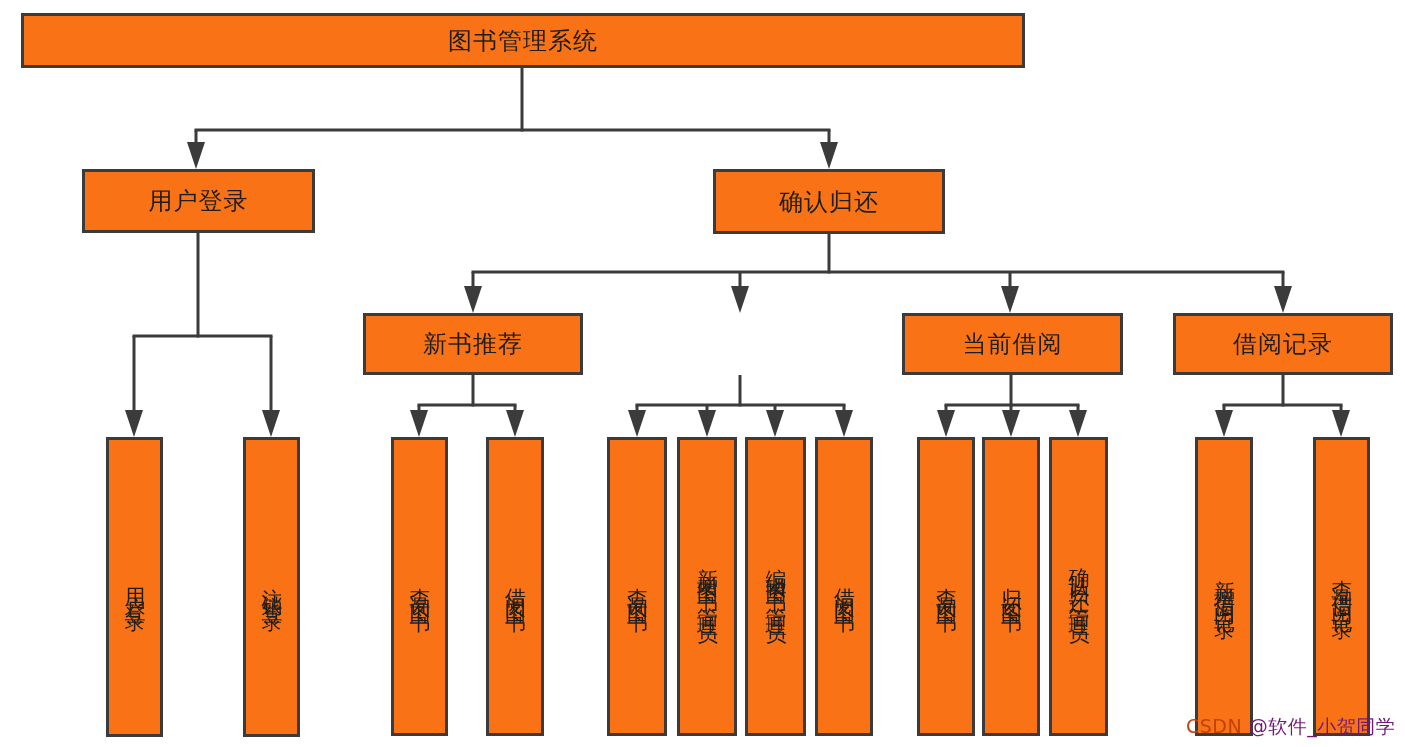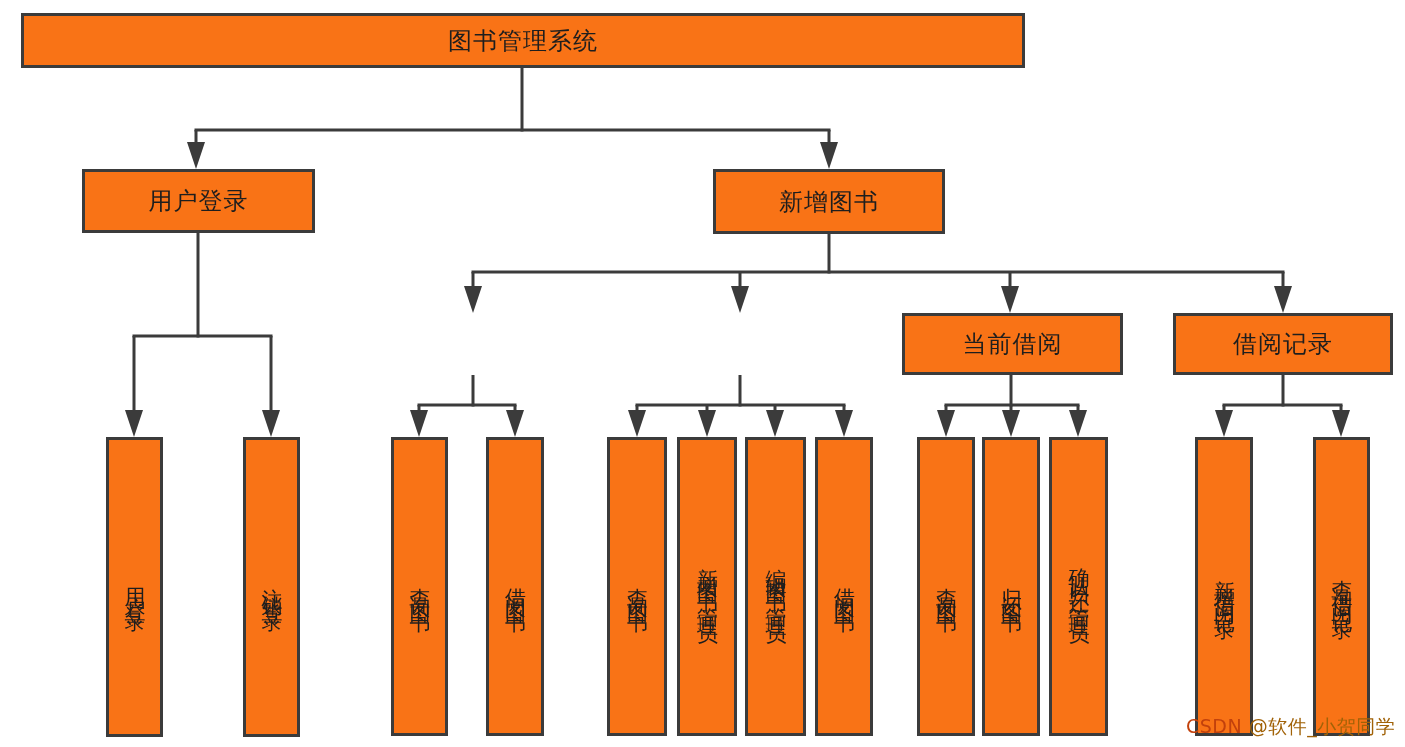--- a/index.html
+++ b/index.html
@@ -32,21 +32,21 @@
     white-space: nowrap;
   }
   .watermark {
     position: absolute;
     font-family: "DejaVu Sans", sans-serif;
     font-size: 19px;
     white-space: nowrap;
     letter-spacing: 0.5px;
   }
   .watermark .brand { color: #c2410c; }
-  .watermark .user { color: #a16207; }
+  .watermark .user { color: #701a75; }
 </style>
 </head>
 <body>
 
 <div class="stage">
 
   <svg class="wires" width="1405" height="747" viewBox="0 0 1405 747">
     <g stroke="#3b3b3b" stroke-width="3" fill="none">
 
       <line x1="522" y1="68" x2="522" y2="131.5"></line>
@@ -113,23 +113,26 @@
   </svg>
 
   <div class="node h-node" style="left:21px;top:13px;width:1004px;height:55px">
     <span>图书管理系统</span>
   </div>
 
   <div class="node h-node" style="left:82px;top:169px;width:233px;height:64px">
     <span>用户登录</span>
   </div>
   <div class="node h-node" style="left:713px;top:169px;width:232px;height:65px">
-    <span>新增图书</span>
+    <span>确认归还</span>
   </div>
 
+  <div class="node h-node" style="left:363px;top:313px;width:220px;height:62px">
+    <span>新书推荐</span>
+  </div>
   <div class="node h-node" style="left:902px;top:313px;width:221px;height:62px">
     <span>当前借阅</span>
   </div>
   <div class="node h-node" style="left:1173px;top:313px;width:220px;height:62px">
     <span>借阅记录</span>
   </div>
 
   <div class="node v-node" style="left:106px;top:437px;width:57px;height:300px">
     <span class="vtext">用户登录</span>
   </div>

